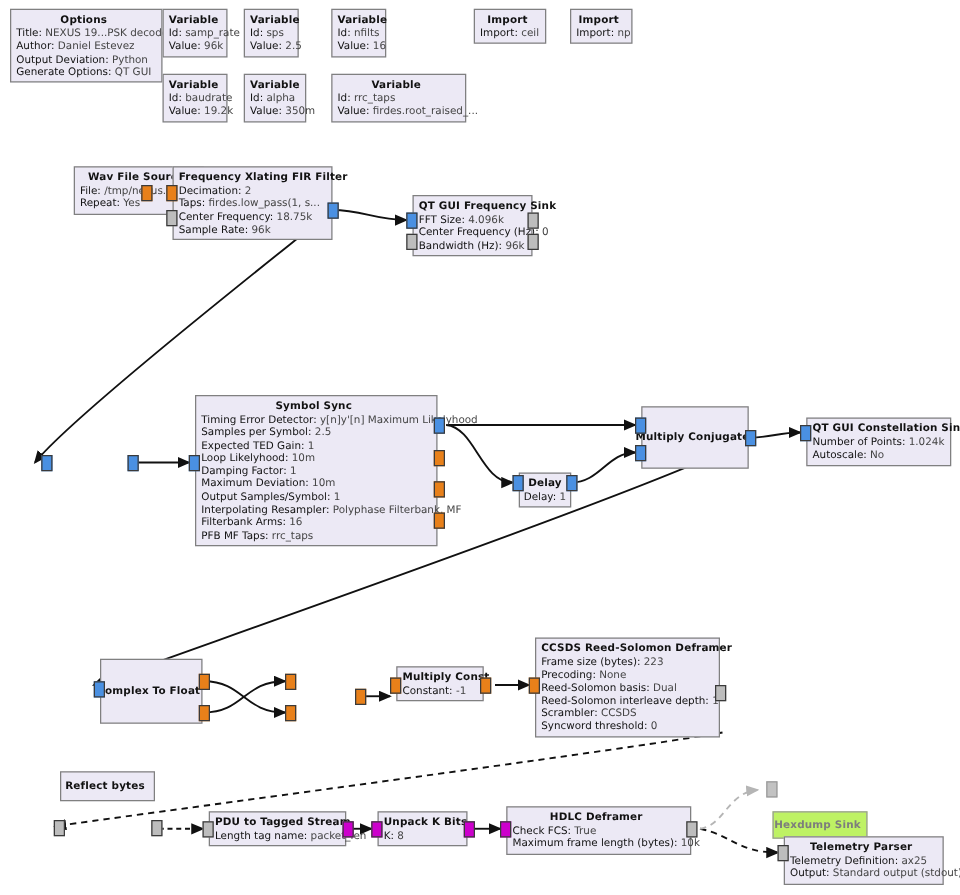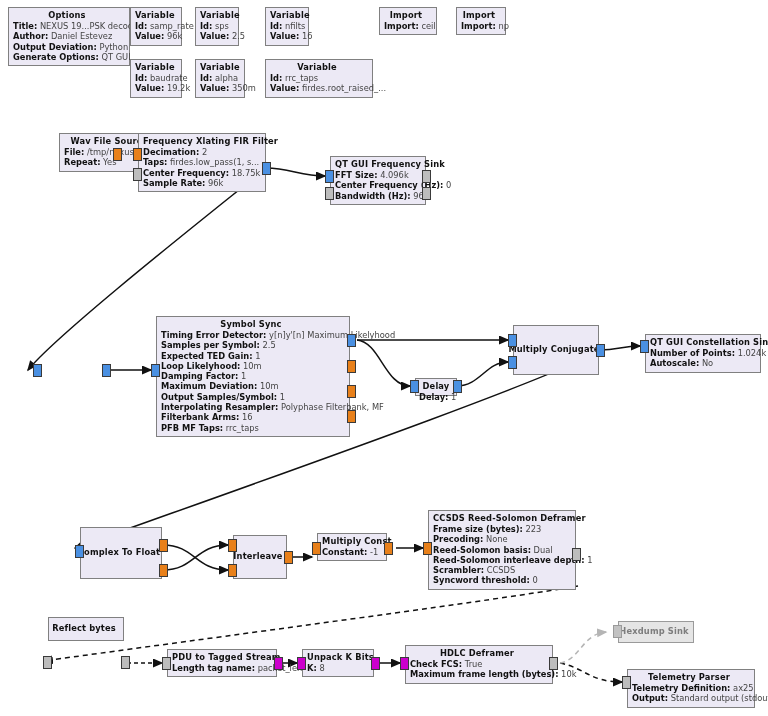--- a/index.html
+++ b/index.html
@@ -21,23 +21,23 @@
     color:#111;
     z-index:5;
   }
   .blk.title-only{display:flex;align-items:center;justify-content:center;}
   .blk .bt{
     font-weight:bold;text-align:center;display:block;
     font-size:8.3px;line-height:11px;letter-spacing:.15px;
     white-space:nowrap;
   }
   .blk .pr{white-space:nowrap;display:block;}
-  .blk .pk{font-weight:bold;}
+  .blk .pk{font-weight:normal;}
   .blk .pv{color:#444;}
-  .blk.disabled{background:#e5e5e5;border-color:#9a9a9a;color:#8a8a8a;}
+  .blk.disabled{background:#bef264;border-color:#9a9a9a;color:#8a8a8a;margin-top:28px;}
   .blk.disabled .bt{color:#7d7d7d;}
 
   .port{position:absolute;width:9px;height:13px;border:1px solid #3a3a3a;box-sizing:border-box;z-index:6;}
   .port.c{background:#4a90e2;}      
   .port.f{background:#e8801a;}      
   .port.b{background:#cc00cc;}      
   .port.m{background:#bdbdbd;}      
   .port.dis{background:#c2c2c2;border-color:#9a9a9a;}
 </style>
 </head>
@@ -199,21 +199,21 @@
     <span class="pr"><span class="pk">Interpolating Resampler:</span> <span class="pv">Polyphase Filterbank, MF</span></span>
     <span class="pr"><span class="pk">Filterbank Arms:</span> <span class="pv">16</span></span>
     <span class="pr"><span class="pk">PFB MF Taps:</span> <span class="pv">rrc_taps</span></span>
   </div>
   <div class="port c" style="left:151px;top:364px;"></div>
   <div class="port c" style="left:347px;top:334px;"></div>
   <div class="port f" style="left:347px;top:360px;"></div>
   <div class="port f" style="left:347px;top:385px;"></div>
   <div class="port f" style="left:347px;top:410px;"></div>
 
-  <div class="blk title-only" style="left:415px;top:378px;width:42px;height:18px;padding:2px 3px;display:block;">
+  <div class="blk title-only" style="left:415px;top:378px;width:42px;height:28px;padding:2px 3px;display:block;">
     <span class="bt">Delay</span>
     <span class="pr"><span class="pk">Delay:</span> <span class="pv">1</span></span>
   </div>
   <div class="port c" style="left:410px;top:380px;"></div>
   <div class="port c" style="left:453px;top:380px;"></div>
 
   <div class="blk title-only" style="left:513px;top:325px;width:86px;height:50px;">
     <span class="bt">Multiply Conjugate</span>
   </div>
   <div class="port c" style="left:508px;top:334px;"></div>
@@ -227,23 +227,20 @@
   </div>
   <div class="port c" style="left:640px;top:340px;"></div>
 
   <div class="blk title-only" style="left:80px;top:527px;width:82px;height:52px;">
     <span class="bt">Complex To Float</span>
   </div>
   <div class="port c" style="left:75px;top:545px;"></div>
   <div class="port f" style="left:159px;top:539px;"></div>
   <div class="port f" style="left:159px;top:564px;"></div>
 
-  <div class="blk title-only" style="left:233px;top:535px;width:54px;height:44px;">
-    <span class="bt">Interleave</span>
-  </div>
   <div class="port f" style="left:228px;top:539px;"></div>
   <div class="port f" style="left:228px;top:564px;"></div>
   <div class="port f" style="left:284px;top:551px;"></div>
 
   <div class="blk" style="left:317px;top:533px;width:70px;">
     <span class="bt">Multiply Const</span>
     <span class="pr"><span class="pk">Constant:</span> <span class="pv">-1</span></span>
   </div>
   <div class="port f" style="left:312px;top:542px;"></div>
   <div class="port f" style="left:384px;top:542px;"></div>

